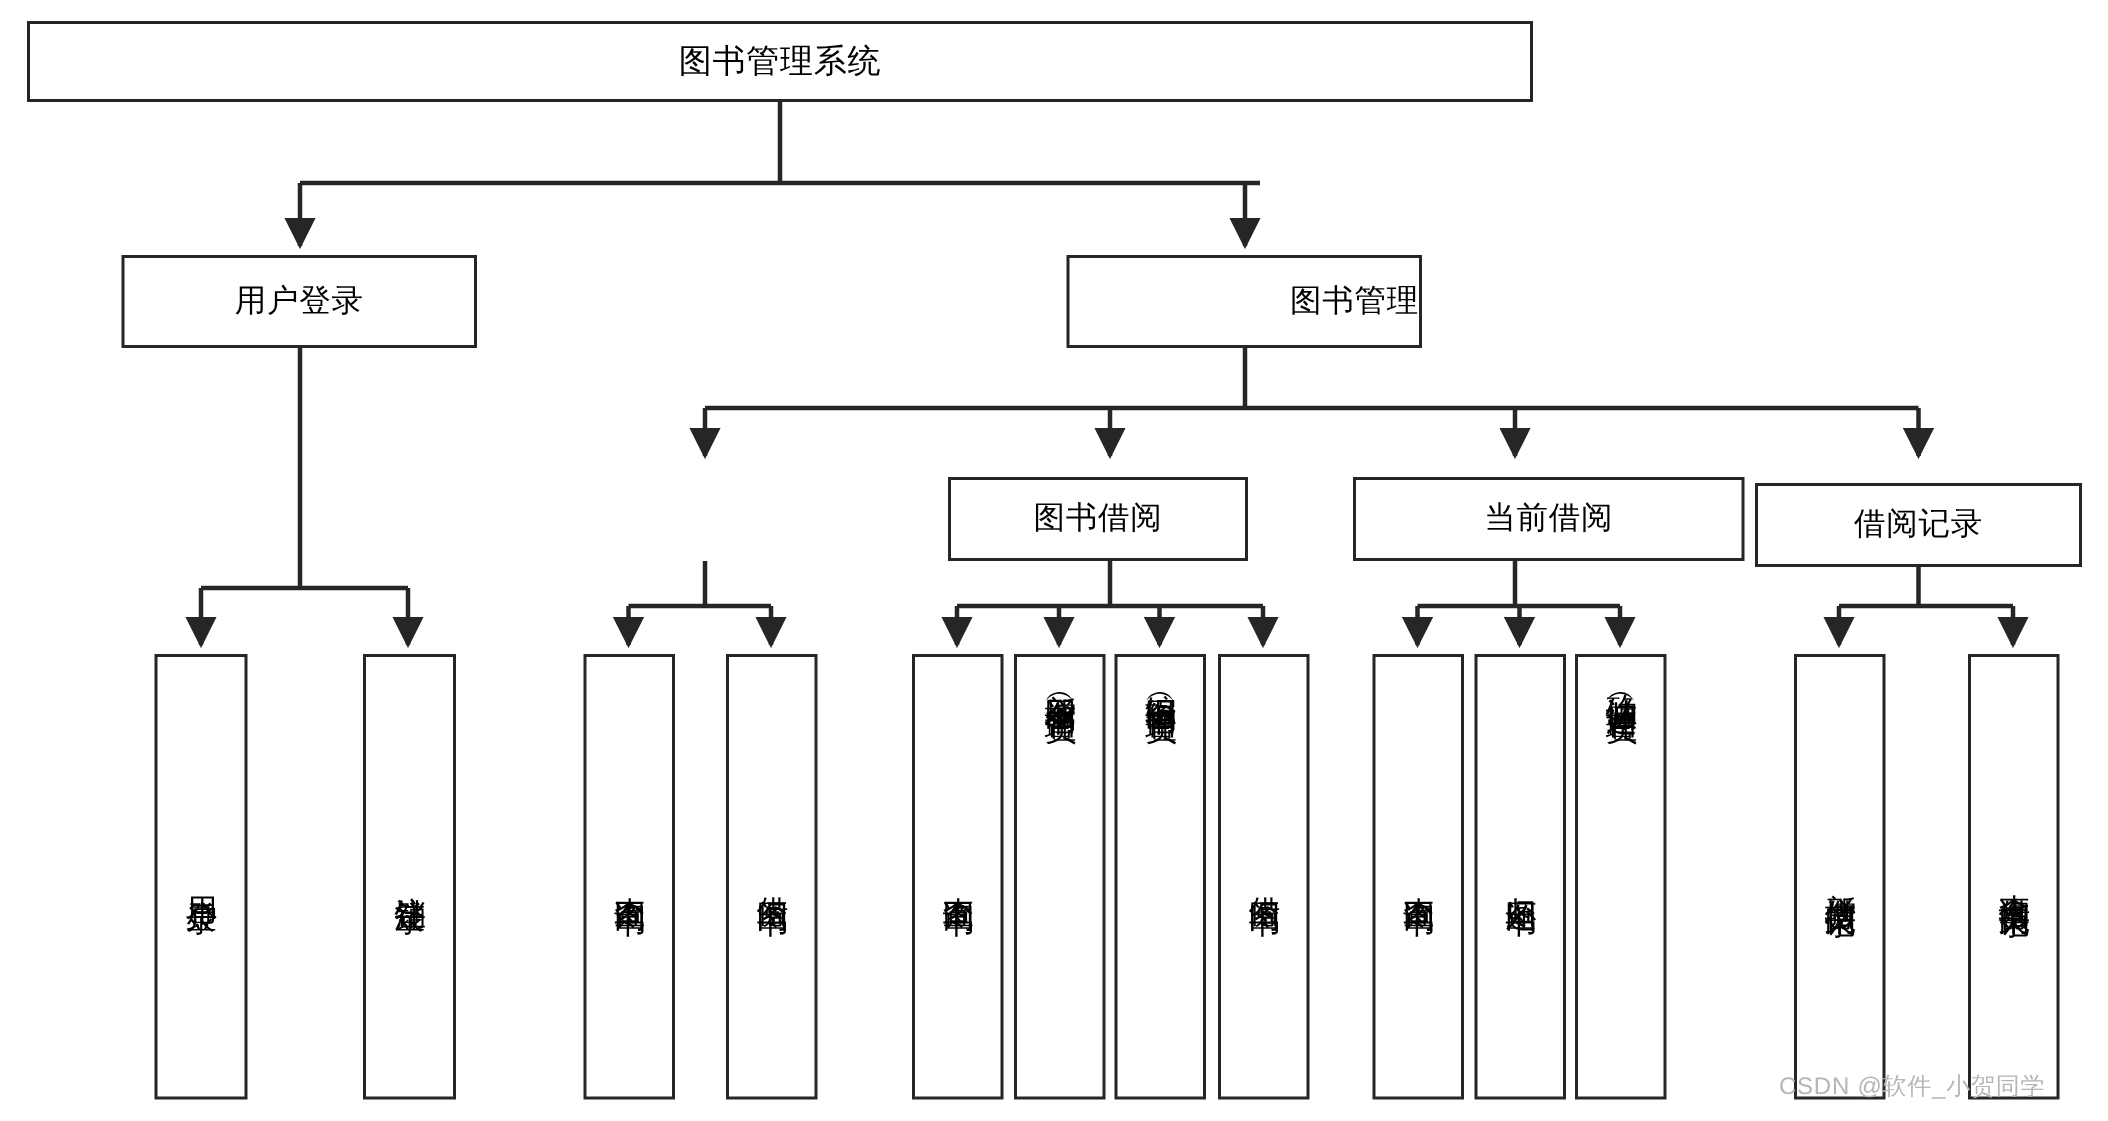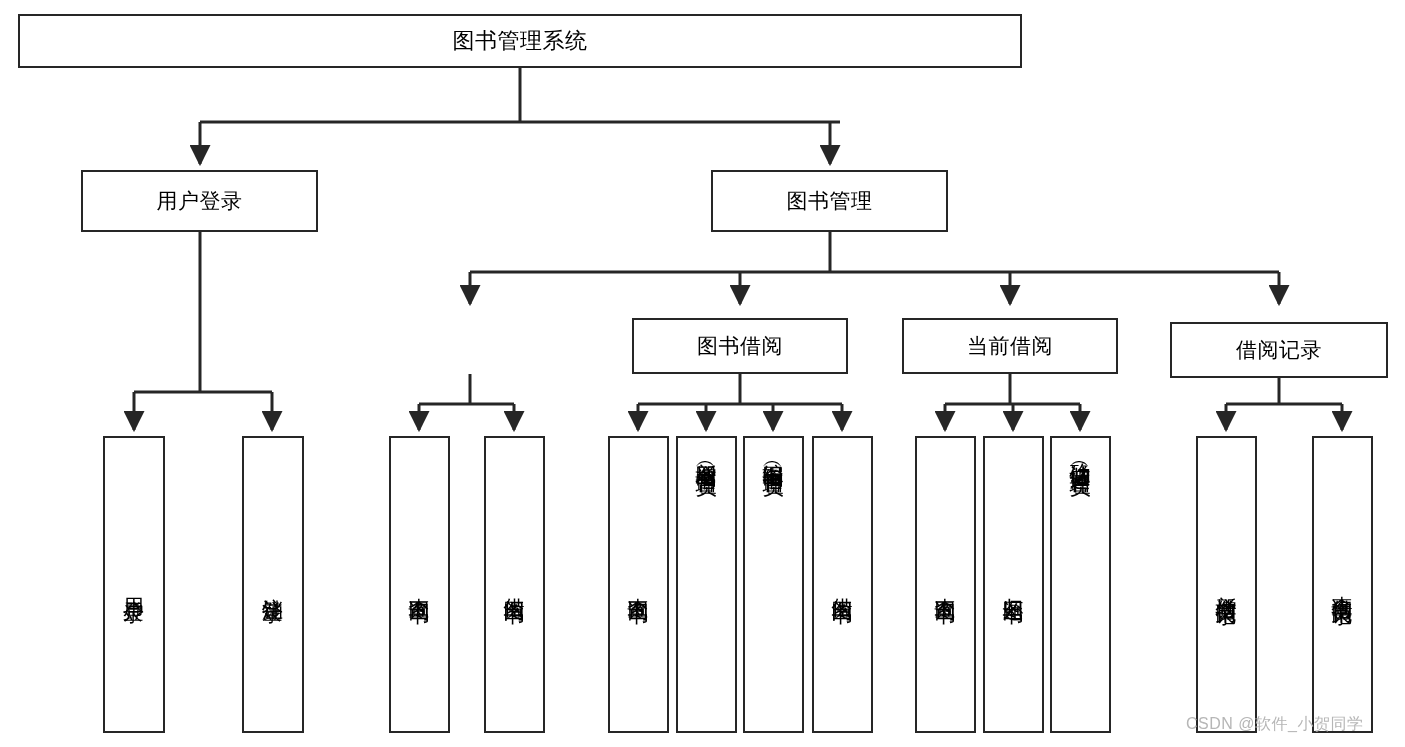--- a/index.html
+++ b/index.html
@@ -132,28 +132,28 @@
     </g>
   </svg>
 
   <div class="node h root" style="left:18px; top:14px; width:1004px; height:54px;">
     <span class="node-label">图书管理系统</span>
   </div>
 
   <div class="node h" style="left:81px; top:170px; width:237px; height:62px;">
     <span class="node-label">用户登录</span>
   </div>
-  <div class="node h" style="left:711px; top:170px; width:237px; height:62px;">
+  <div class="node h" style="left:711px; top:170px; width:237px; height:62px;justify-content:flex-end;">
     <span class="node-label">图书管理</span>
   </div>
 
-  <div class="node h" style="left:632px; top:318px; width:216px; height:56px;">
+  <div class="node h" style="left:632px; top:318px; width:200px; height:56px;">
     <span class="node-label">图书借阅</span>
   </div>
-  <div class="node h" style="left:902px; top:318px; width:216px; height:56px;">
+  <div class="node h" style="left:902px; top:318px; width:261px; height:56px;">
     <span class="node-label">当前借阅</span>
   </div>
   <div class="node h" style="left:1170px; top:322px; width:218px; height:56px;">
     <span class="node-label">借阅记录</span>
   </div>
 
   <div class="node v center" style="left:103px; top:436px; width:62px; height:297px;">
     <span class="node-label">用户登录</span>
   </div>
   <div class="node v center" style="left:242px; top:436px; width:62px; height:297px;">

